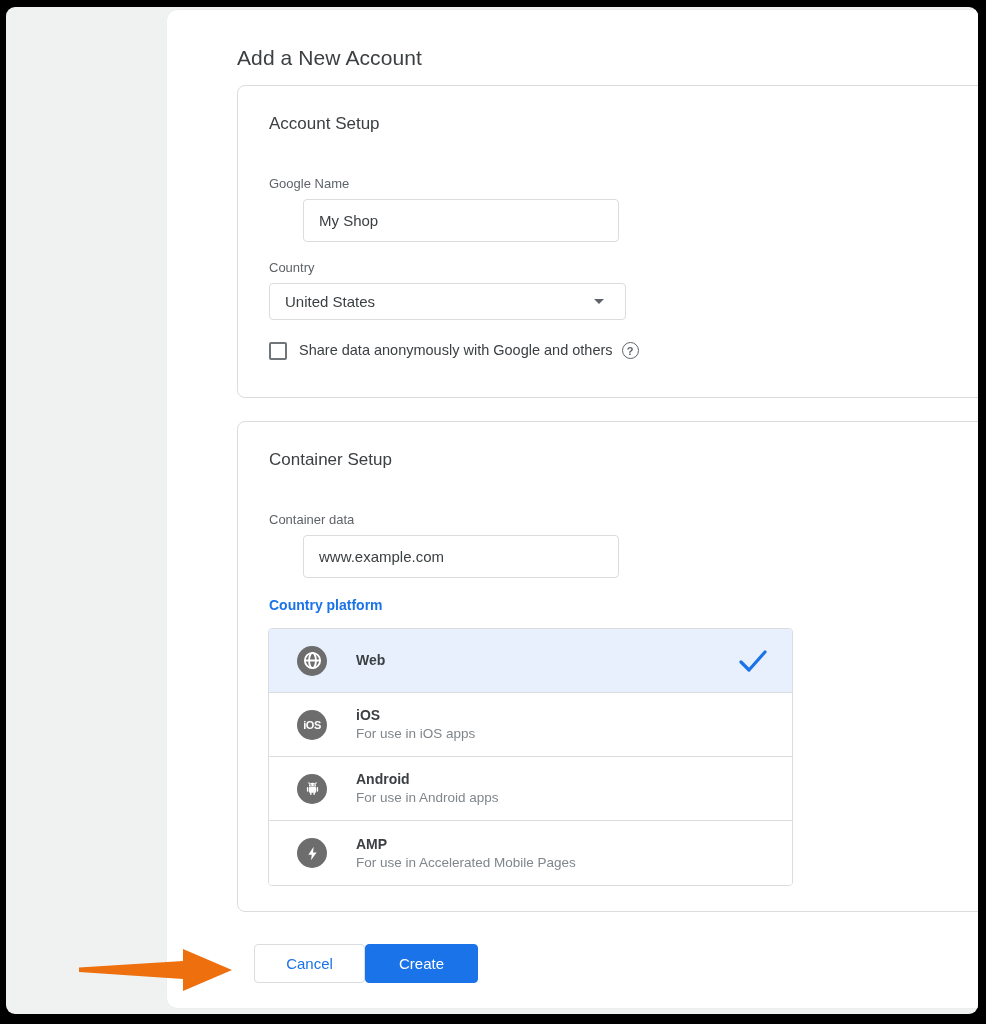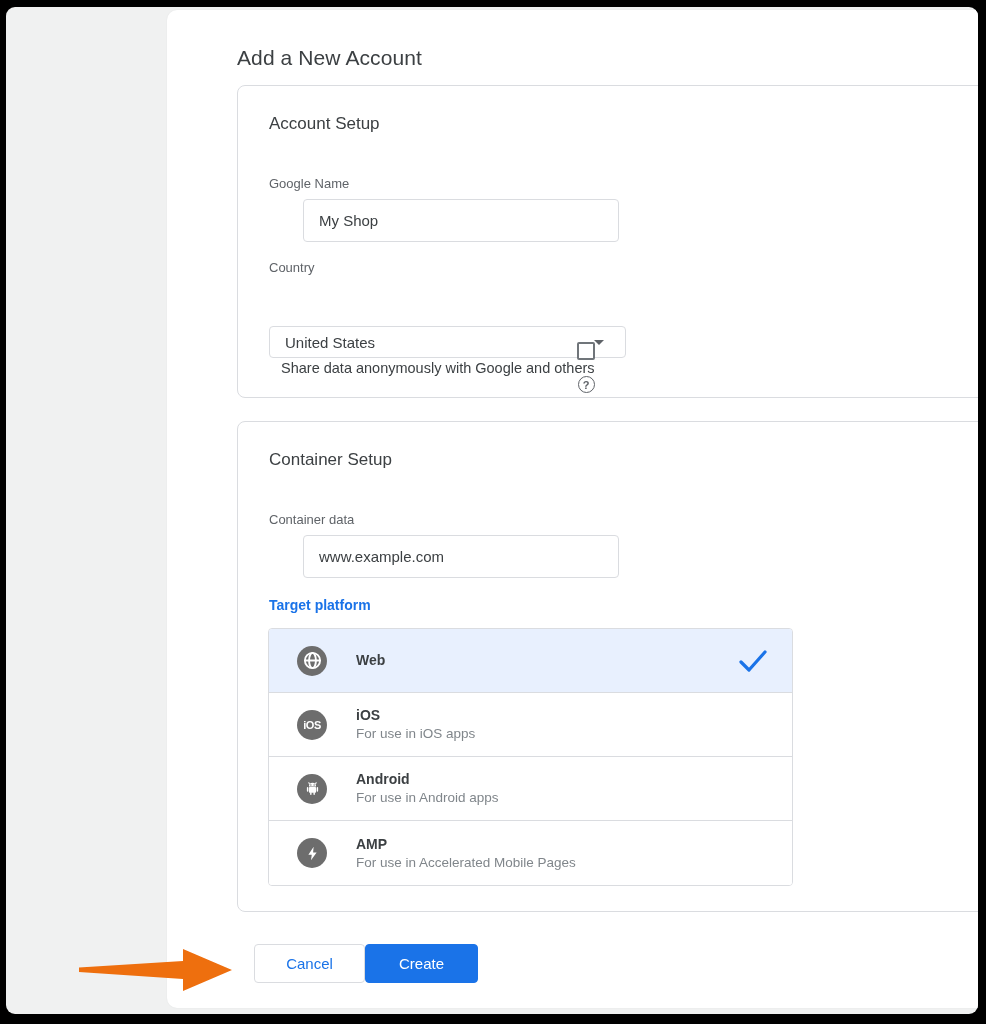--- a/index.html
+++ b/index.html
@@ -66,46 +66,44 @@
     font-size: 15px;
     color: #3c4043;
     font-family: "Liberation Sans", sans-serif;
     outline: none;
     background: #fff;
     margin-left: 34px;
   }
   .select-box {
     position: absolute;
     left: 31px;
-    width: 357px; height: 32px;
+    width: 357px; height: 37px;
     border: 1px solid #dadce0;
     border-radius: 4px;
     display: flex;
     align-items: center;
     padding: 0 15px;
     font-size: 15px;
     color: #3c4043;
     cursor: pointer;
     background: #fff;
-    margin-top: 43px;
   }
   .select-box .select-value { flex: 1; }
   .dropdown-arrow {
     width: 0; height: 0;
     border-left: 5px solid transparent;
     border-right: 5px solid transparent;
     border-top: 5px solid #5f6368;
     margin-right: 6px;
   }
   .checkbox-row {
     position: absolute;
     left: 31px; top: 256px;
     display: flex;
-    align-items: flex-end;
-    flex-direction: column;
+    align-items: flex-start;
   }
   .checkbox {
     width: 18px; height: 18px;
     border: 2px solid #70757a;
     border-radius: 2px;
     background: #fff;
     cursor: pointer;
   }
   .checkbox-label {
     margin-left: 12px;
@@ -239,21 +237,21 @@
         <span class="help-icon">?</span>
       </div>
     </div>
 
     <div class="card card-container">
       <div class="card-heading">Container Setup</div>
 
       <div class="field-label" style="top:90px;">Container data</div>
       <input class="text-input" style="top: 113px;" value="www.example.com">
 
-      <div class="target-platform-link">Target platform</div>
+      <div class="target-platform-link">Country platform</div>
 
       <div class="platform-list">
 
         <div class="platform-row selected">
           <span class="platform-icon">
             <svg width="19" height="19" viewBox="0 0 20 20">
               <circle cx="10" cy="10" r="8" fill="none" stroke="#fff" stroke-width="2"></circle>
               <ellipse cx="10" cy="10" rx="3.6" ry="8" fill="none" stroke="#fff" stroke-width="2"></ellipse>
               <line x1="2" y1="10" x2="18" y2="10" stroke="#fff" stroke-width="2"></line>
             </svg>

